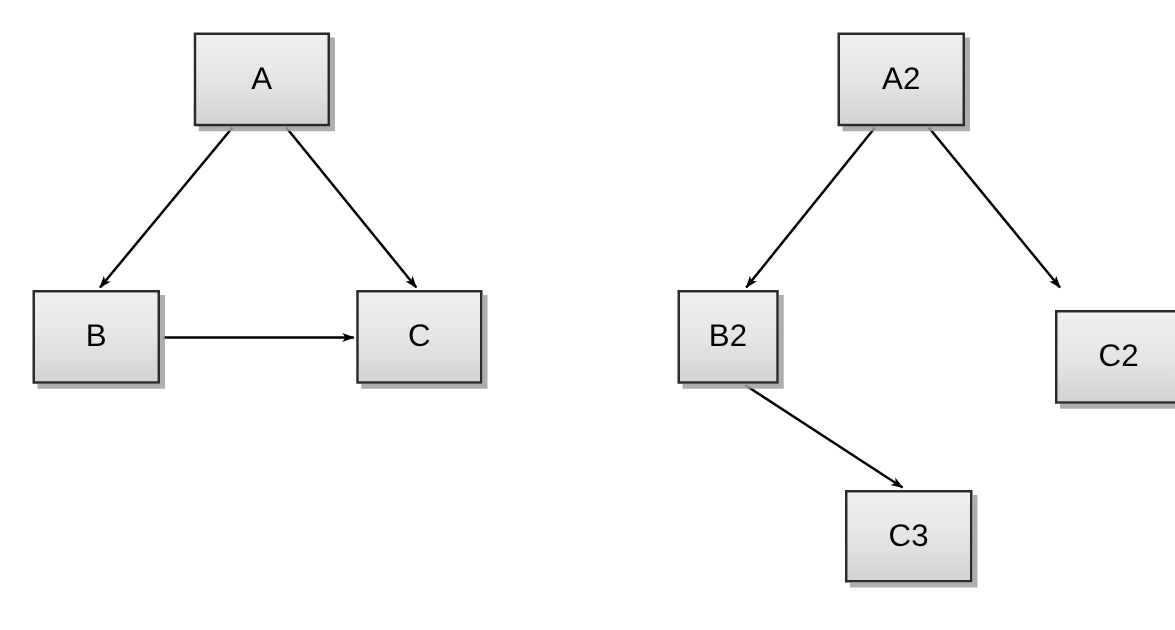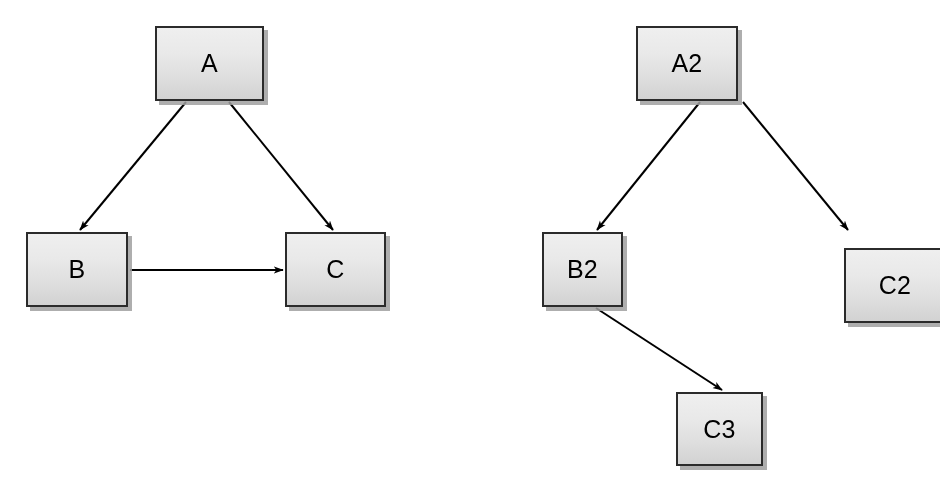--- a/index.html
+++ b/index.html
@@ -74,27 +74,27 @@
   <div id="node-layer">
       <div class="node" style="left: 155px; top: 26px; width: 109px; height: 75px;">
         <span class="node-label">A</span>
       </div>
       <div class="node" style="left: 26px; top: 232px; width: 102px; height: 75px;">
         <span class="node-label">B</span>
       </div>
       <div class="node" style="left: 285px; top: 232px; width: 101px; height: 75px;">
         <span class="node-label">C</span>
       </div>
-      <div class="node" style="left: 636px; top: 26px; width: 102px; height: 75px;">
+      <div class="node" style="left: 670px; top: 26px; width: 102px; height: 75px;">
         <span class="node-label">A2</span>
       </div>
       <div class="node" style="left: 542px; top: 232px; width: 81px; height: 75px;">
         <span class="node-label">B2</span>
       </div>
       <div class="node" style="left: 800px; top: 248px; width: 102px; height: 75px; margin-left: 44px;">
         <span class="node-label">C2</span>
       </div>
-      <div class="node" style="left: 676px; top: 392px; width: 87px; height: 74px;">
+      <div class="node" style="left: 676px; top: 392px; width: 102px; height: 74px;">
         <span class="node-label">C3</span>
       </div>
     </div>
 
 </div>
 
 </body></html>

